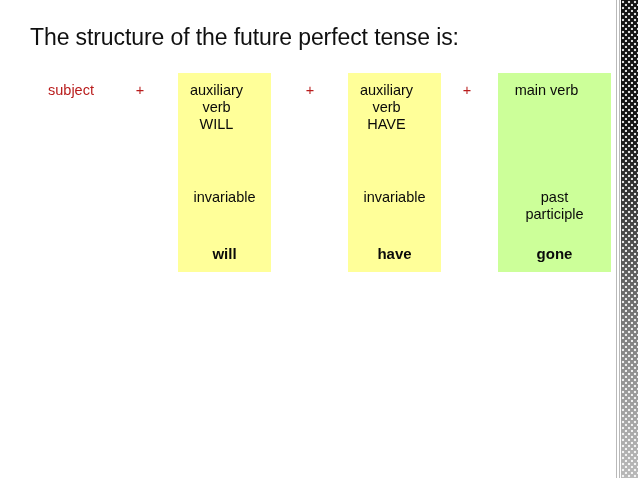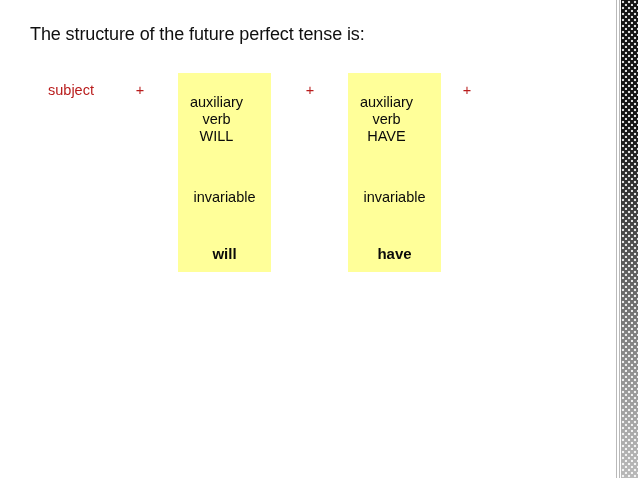--- a/index.html
+++ b/index.html
@@ -60,21 +60,21 @@
       rgba(255,255,255,0.46) 70%,
       rgba(255,255,255,0.62) 88%,
       rgba(255,255,255,0.70) 100%);
   }
 
   
   #title {
     position: absolute;
     left: 30px;
     top: 24px;
-    font-size: 18px;
+    font-size: 23px;
     font-weight: 400;
     color: #101010;
     letter-spacing: -0.1px;
     white-space: nowrap;
   }
 
   
   .col-box {
     position: absolute;
     top: 73px;
@@ -90,21 +90,20 @@
   #box-will  { left: 178px; width: 93px; }
   #box-have  { left: 348px; width: 93px; }
   #box-main  { left: 498px; width: 113px; }
 
   .slot-head {
     position: absolute;
     left: 0;
     right: 16px;
     top: 9px;
     white-space: pre-line;
-    margin-top: 12px;
   }
   .slot-mid {
     position: absolute;
     left: 0;
     right: 0;
     top: 104px;
     white-space: pre-line;
     margin-top: 12px;
   }
   #box-main .slot-mid { top: 104px; }
@@ -152,20 +151,26 @@
   </div>
 
   <div class="col-box yellow" id="box-have">
     <div class="slot-head">auxiliary
 verb
 HAVE</div>
     <div class="slot-mid">invariable</div>
     <div class="slot-example">have</div>
   </div>
 
+  <div class="col-box green" id="box-main">
+    <div class="slot-head">main verb</div>
+    <div class="slot-mid">past
+participle</div>
+    <div class="slot-example">gone</div>
+  </div>
 
   <div id="right-strip">
     <div class="strip-rule r1"></div>
     <div class="strip-rule r2"></div>
     <div id="strip-dots"></div>
     <div id="strip-fade"></div>
   </div>
 
 </div>
 

